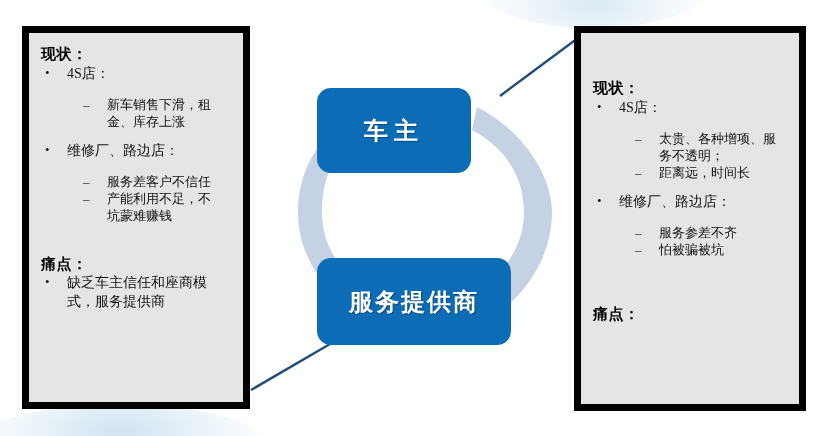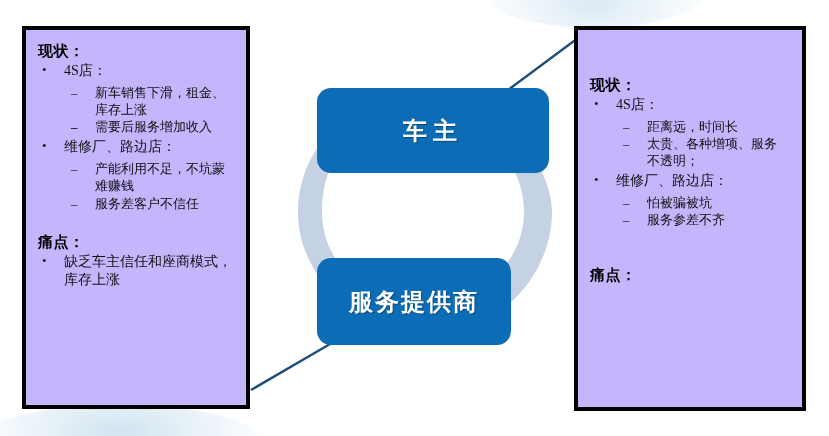--- a/index.html
+++ b/index.html
@@ -46,22 +46,22 @@
     left: 0; top: 0;
     width: 829px;
     height: 436px;
     pointer-events: none;
   }
 
   
   .panel {
     position: absolute;
     box-sizing: border-box;
-    border: 4px solid #000000;
-    background: #c4b5fd;
+    border: 7px solid #000000;
+    background: #e5e5e5;
     color: #111111;
   }
   #panel-left  { left: 22px;  top: 26px; width: 228px; height: 383px; }
   #panel-right { left: 574px; top: 26px; width: 232px; height: 385px; }
 
   .panel-inner {
     padding: 12px 10px 8px 12px;
   }
   #panel-right .panel-inner { padding-top: 46px; }
 
@@ -96,21 +96,21 @@
     content: "\2022";
     position: absolute;
     left: 4px;
     top: -1px;
     font-size: 13px;
     color: #111111;
   }
 
   ul.lvl2 {
     list-style: none;
-    margin: 3px;
+    margin: 12px;
     padding: 0;
   }
   ul.lvl2 > li.l2 {
     position: relative;
     padding-left: 28px;
     font-size: 13px;
     line-height: 1.33;
     margin-bottom: 0px;
     color: #111111;
   }
@@ -143,21 +143,21 @@
     color: #ffffff;
     display: flex;
     align-items: center;
     justify-content: center;
     text-align: center;
     font-weight: bold;
     text-shadow: 1px 1px 1px rgba(0,0,0,0.30);
   }
   #box-owner {
     left: 317px; top: 88px;
-    width: 232px; height: 85px;
+    width: 154px; height: 85px;
     font-size: 24px;
     letter-spacing: 6px;
   }
   #box-provider {
     left: 317px; top: 258px;
     width: 194px; height: 87px;
     font-size: 24px;
     letter-spacing: 2px;
   }
 </style>
@@ -206,61 +206,60 @@
 
   <div class="panel" id="panel-left">
     <div class="panel-inner">
 
       <div class="sec-head">现状：</div>
       <ul class="lvl1">
         <li class="l1">
           <span class="l1-text">4S店：</span>
           <ul class="lvl2">
             <li class="l2">新车销售下滑，租金、库存上涨</li>
-            <li class="l2 bold-dash">需要后服务增加收入</li>
           </ul>
         </li>
         <li class="l1">
           <span class="l1-text">维修厂、路边店：</span>
           <ul class="lvl2">
+            <li class="l2">服务差客户不信任</li>
             <li class="l2">产能利用不足，不坑蒙难赚钱</li>
-            <li class="l2">服务差客户不信任</li>
           </ul>
         </li>
       </ul>
 
       <div class="sec-gap"></div>
 
       <div class="sec-head">痛点：</div>
       <ul class="lvl1">
         <li class="l1">
-          <span class="l1-text">缺乏车主信任和座商模式，库存上涨</span>
+          <span class="l1-text">缺乏车主信任和座商模式，服务提供商</span>
         </li>
       </ul>
 
     </div>
   </div>
 
   <div class="panel" id="panel-right">
     <div class="panel-inner">
 
       <div class="sec-head">现状：</div>
       <ul class="lvl1">
         <li class="l1">
           <span class="l1-text">4S店：</span>
           <ul class="lvl2">
+            <li class="l2">太贵、各种增项、服务不透明；</li>
             <li class="l2">距离远，时间长</li>
-            <li class="l2">太贵、各种增项、服务不透明；</li>
           </ul>
         </li>
         <li class="l1">
           <span class="l1-text">维修厂、路边店：</span>
           <ul class="lvl2">
+            <li class="l2">服务参差不齐</li>
             <li class="l2">怕被骗被坑</li>
-            <li class="l2">服务参差不齐</li>
           </ul>
         </li>
       </ul>
 
       <div class="sec-gap" style="height:34px"></div>
 
       <div class="sec-head">痛点：</div>
 
     </div>
   </div>

